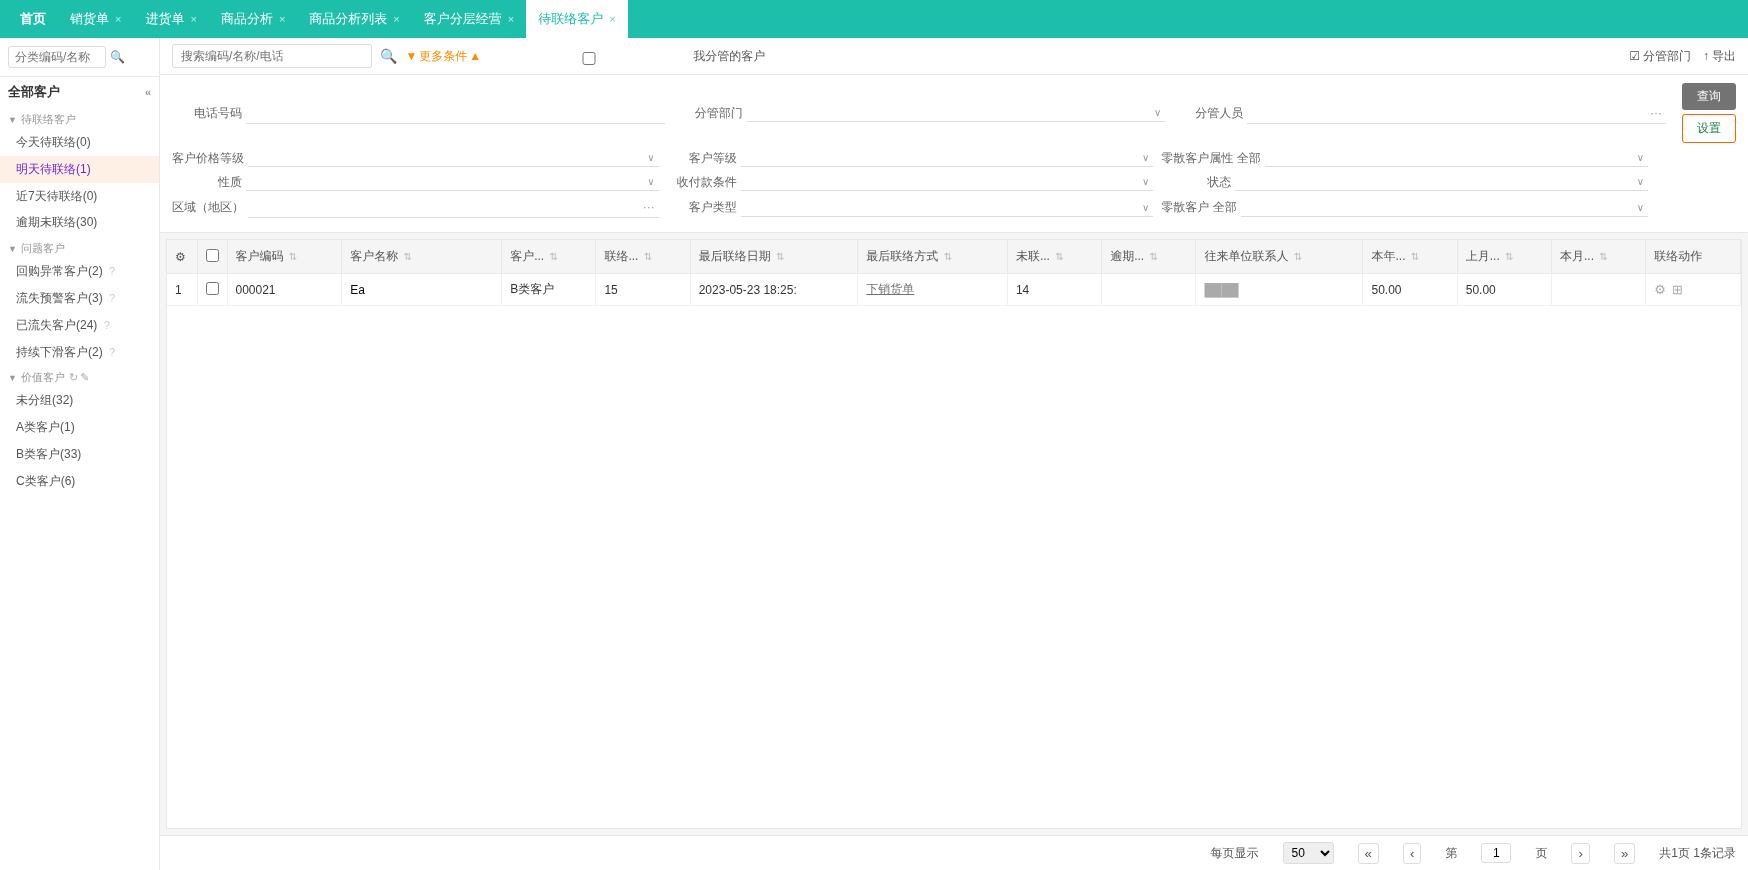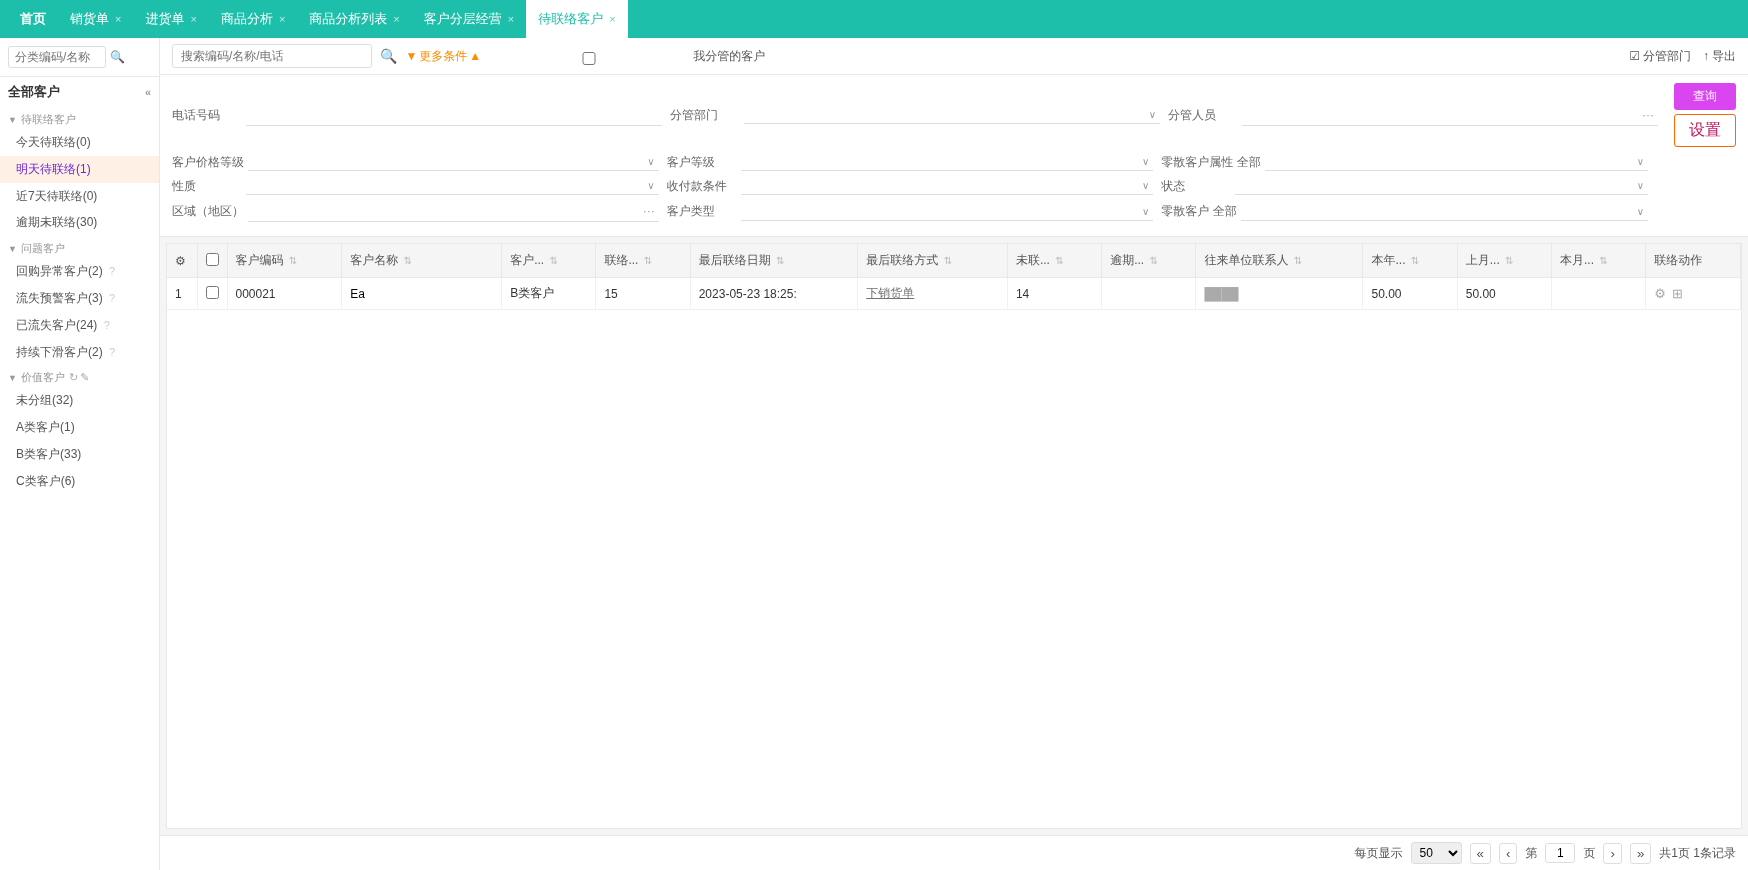--- a/index.html
+++ b/index.html
@@ -174,20 +174,21 @@
       display: flex;
       align-items: center;
       gap: 4px;
       flex: 1;
     }
     .filter-cell label {
       white-space: nowrap;
       color: #666;
       font-size: 12px;
       min-width: 70px;
+      text-align: right;
     }
     .filter-cell .filter-input {
       flex: 1;
       border: none;
       border-bottom: 1px solid #ddd;
       padding: 3px 4px;
       font-size: 12px;
       outline: none;
       background: transparent;
     }
@@ -196,36 +197,36 @@
       display: flex;
       align-items: center;
       border-bottom: 1px solid #ddd;
       padding: 3px 4px;
       cursor: pointer;
       justify-content: space-between;
     }
     .filter-cell .select-wrap .arrow { color: #999; font-size: 10px; }
     .filter-cell .select-wrap .dots { color: #999; font-size: 12px; }
     .btn-query {
-      background: #d946ef;
+      background: #737373;
       color: #fff;
       border: none;
       border-radius: 3px;
       padding: 5px 14px;
       cursor: pointer;
       font-size: 12px;
     }
     .btn-set {
       background: #fff;
-      color: #be185d;
+      color: #15803d;
       border: 1px solid #ff6600;
       border-radius: 3px;
       padding: 5px 14px;
       cursor: pointer;
-      font-size: 16px;
+      font-size: 12px;
     }
     .filter-buttons {
       display: flex;
       flex-direction: column;
       gap: 4px;
       margin-left: 8px;
     }
 
     
     .table-container {
@@ -272,21 +273,21 @@
     td .action-icons { display: flex; gap: 6px; }
 
     
     .table-footer {
       background: #fff;
       border-top: 1px solid #e8e8e8;
       padding: 6px 12px;
       display: flex;
       align-items: center;
       justify-content: flex-end;
-      gap: 8px;
+      gap: 24px;
       font-size: 12px;
       color: #555;
     }
     .table-footer select {
       border: 1px solid #ddd;
       border-radius: 3px;
       padding: 2px 4px;
       font-size: 12px;
     }
     .table-footer .page-nav-btn {

